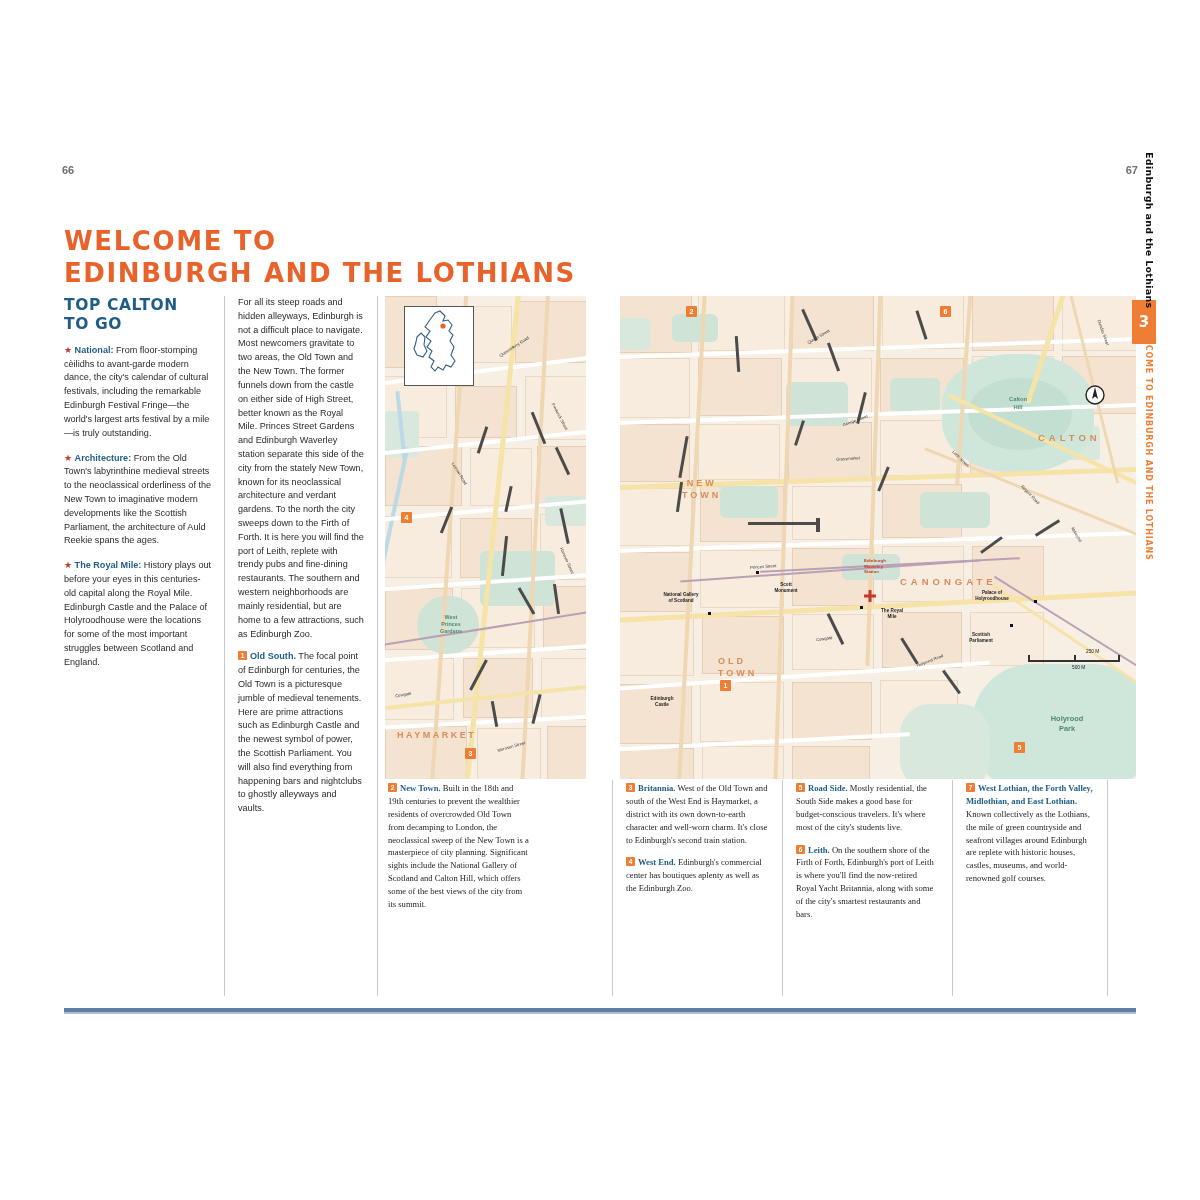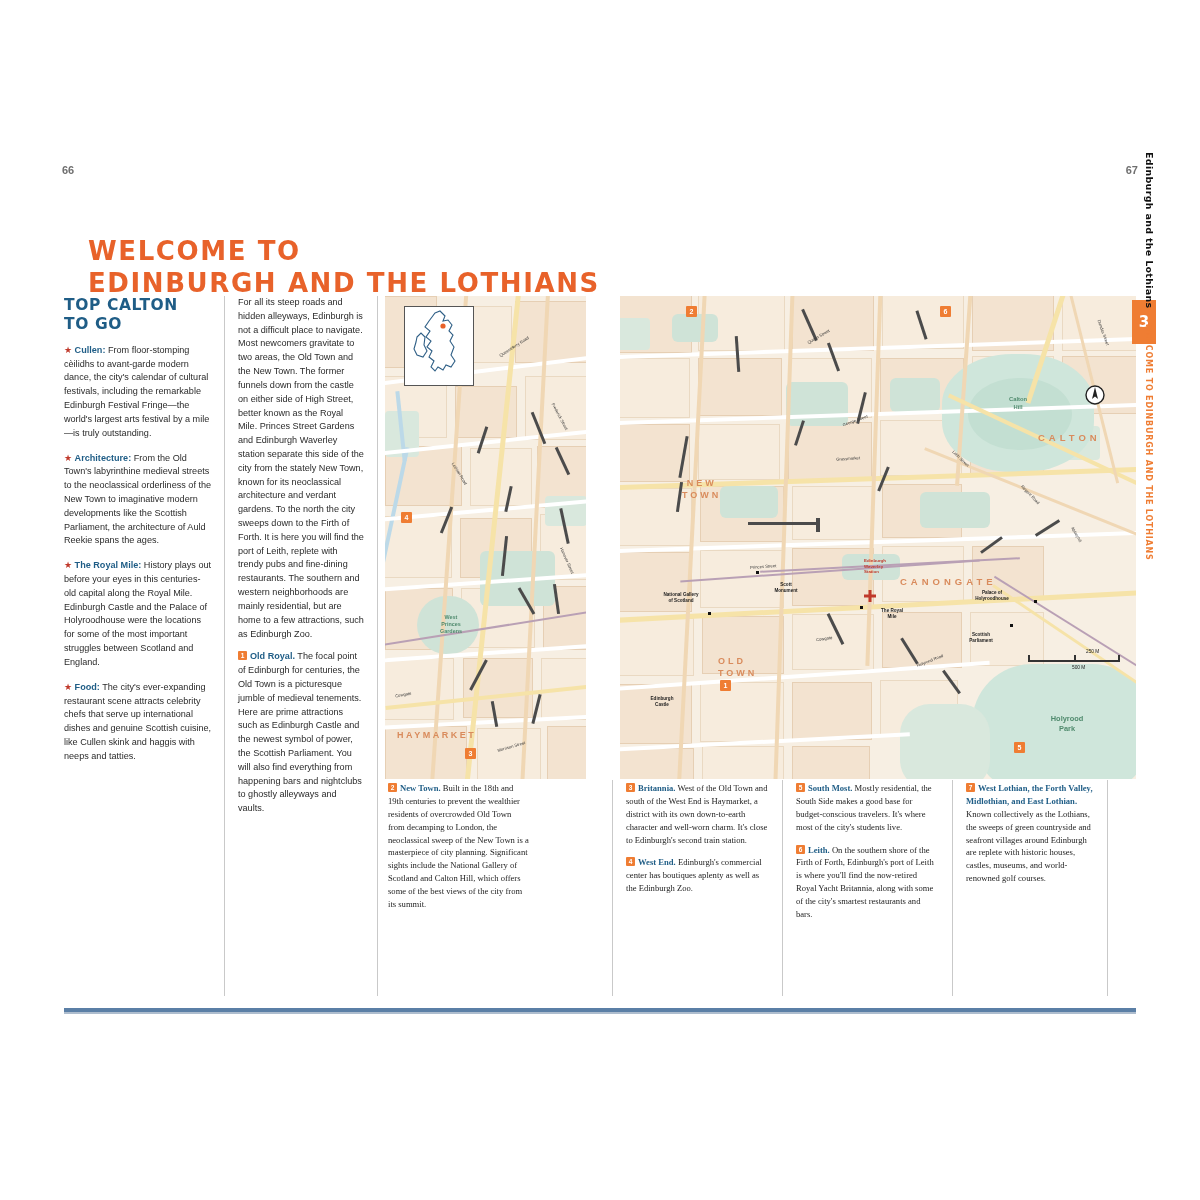--- a/index.html
+++ b/index.html
@@ -11,21 +11,21 @@
     position:relative;
   }
   .spread{position:absolute;left:0;top:0;width:1200px;height:1200px;background:#fff;}
 
   
   .folio{position:absolute;font-family:"Liberation Sans",sans-serif;font-size:11px;font-weight:bold;color:#6f6f6f;}
   .folio-left{left:62px;top:164px;}
   .folio-right{right:62px;top:164px;text-align:right;}
 
   
-  .title-block{position:absolute;left:64px;top:236px;width:520px;margin-left:24px;}
+  .title-block{position:absolute;left:64px;top:226px;width:520px;}
   .title-line{
     font-family:"DejaVu Sans",sans-serif;
     font-weight:bold;
     font-size:26px;
     letter-spacing:1.6px;
     color:#e8622a;
     line-height:1.22;
     white-space:nowrap;
   }
 
@@ -160,44 +160,39 @@
     <div class="col-sep" style="left:1043px;top:484px;height:216px;"></div>
 
     <div class="col" style="left:0;width:148px;">
       <div class="colhead">
         <span>TOP CALTON</span><br>
         <span>TO GO</span>
       </div>
 
       <div class="reason">
         <p><span class="star">★</span>
-        <span class="reason-term">Cullen:</span>
+        <span class="reason-term">National:</span>
         <span>From floor-stomping cèilidhs to avant-garde modern dance, the city's calendar of cultural festivals, including the remarkable Edinburgh Festival Fringe—the world's largest arts festival by a mile—is truly outstanding.</span></p>
       </div>
       <div class="reason">
         <p><span class="star">★</span>
         <span class="reason-term">Architecture:</span>
         <span>From the Old Town's labyrinthine medieval streets to the neoclassical orderliness of the New Town to imaginative modern developments like the Scottish Parliament, the architecture of Auld Reekie spans the ages.</span></p>
       </div>
       <div class="reason">
         <p><span class="star">★</span>
         <span class="reason-term">The Royal Mile:</span>
         <span>History plays out before your eyes in this centuries-old capital along the Royal Mile. Edinburgh Castle and the Palace of Holyroodhouse were the locations for some of the most important struggles between Scotland and England.</span></p>
       </div>
-      <div class="reason">
-        <p><span class="star">★</span>
-        <span class="reason-term">Food:</span>
-        <span>The city's ever-expanding restaurant scene attracts celebrity chefs that serve up international dishes and genuine Scottish cuisine, like Cullen skink and haggis with neeps and tatties.</span></p>
-      </div>
     </div>
 
     <div class="col intro" style="left:174px;width:126px;">
       <p>For all its steep roads and hidden alleyways, Edinburgh is not a difficult place to navigate. Most newcomers gravitate to two areas, the Old Town and the New Town. The former funnels down from the castle on either side of High Street, better known as the Royal Mile. Princes Street Gardens and Edinburgh Waverley station separate this side of the city from the stately New Town, known for its neoclassical architecture and verdant gardens. To the north the city sweeps down to the Firth of Forth. It is here you will find the port of Leith, replete with trendy pubs and fine-dining restaurants. The southern and western neighborhoods are mainly residential, but are home to a few attractions, such as Edinburgh Zoo.</p>
       <p class="serif-block">
-        <span class="num">1</span><span class="cap-term">Old Royal.</span>
+        <span class="num">1</span><span class="cap-term">Old South.</span>
         <span>The focal point of Edinburgh for centuries, the Old Town is a picturesque jumble of medieval tenements. Here are prime attractions such as Edinburgh Castle and the newest symbol of power, the Scottish Parliament. You will also find everything from happening bars and nightclubs to ghostly alleyways and vaults.</span>
       </p>
     </div>
 
     <div class="capcol" style="left:324px;top:486px;width:142px;">
       <p>
         <span class="num">2</span><span class="cap-term">New Town.</span>
         <span>Built in the 18th and 19th centuries to prevent the wealthier residents of overcrowded Old Town from decamping to London, the neoclassical sweep of the New Town is a masterpiece of city planning. Significant sights include the National Gallery of Scotland and Calton Hill, which offers some of the best views of the city from its summit.</span>
       </p>
     </div>
@@ -208,33 +203,33 @@
         <span>West of the Old Town and south of the West End is Haymarket, a district with its own down-to-earth character and well-worn charm. It's close to Edinburgh's second train station.</span>
       </p>
       <p>
         <span class="num">4</span><span class="cap-term">West End.</span>
         <span>Edinburgh's commercial center has boutiques aplenty as well as the Edinburgh Zoo.</span>
       </p>
     </div>
 
     <div class="capcol" style="left:732px;top:486px;width:142px;">
       <p>
-        <span class="num">5</span><span class="cap-term">South Most.</span>
+        <span class="num">5</span><span class="cap-term">Road Side.</span>
         <span>Mostly residential, the South Side makes a good base for budget-conscious travelers. It's where most of the city's students live.</span>
       </p>
       <p>
         <span class="num">6</span><span class="cap-term">Leith.</span>
         <span>On the southern shore of the Firth of Forth, Edinburgh's port of Leith is where you'll find the now-retired Royal Yacht Britannia, along with some of the city's smartest restaurants and bars.</span>
       </p>
     </div>
 
     <div class="capcol" style="left:902px;top:486px;width:132px;">
       <p>
         <span class="num">7</span><span class="cap-term">West Lothian, the Forth Valley, Midlothian, and East Lothian.</span>
-        <span>Known collectively as the Lothians, the sweeps of green countryside and seafront villages around Edinburgh are replete with historic houses, castles, museums, and world-renowned golf courses.</span>
+        <span>Known collectively as the Lothians, the mile of green countryside and seafront villages around Edinburgh are replete with historic houses, castles, museums, and world-renowned golf courses.</span>
       </p>
     </div>
 
   </div>
 
   <div class="map map-left">
     <div class="mapbase">
 
       <div class="blk" style="left:-10px;top:0px;width:60px;height:70px;"></div>
       <div class="blk2" style="left:55px;top:10px;width:70px;height:55px;"></div>

